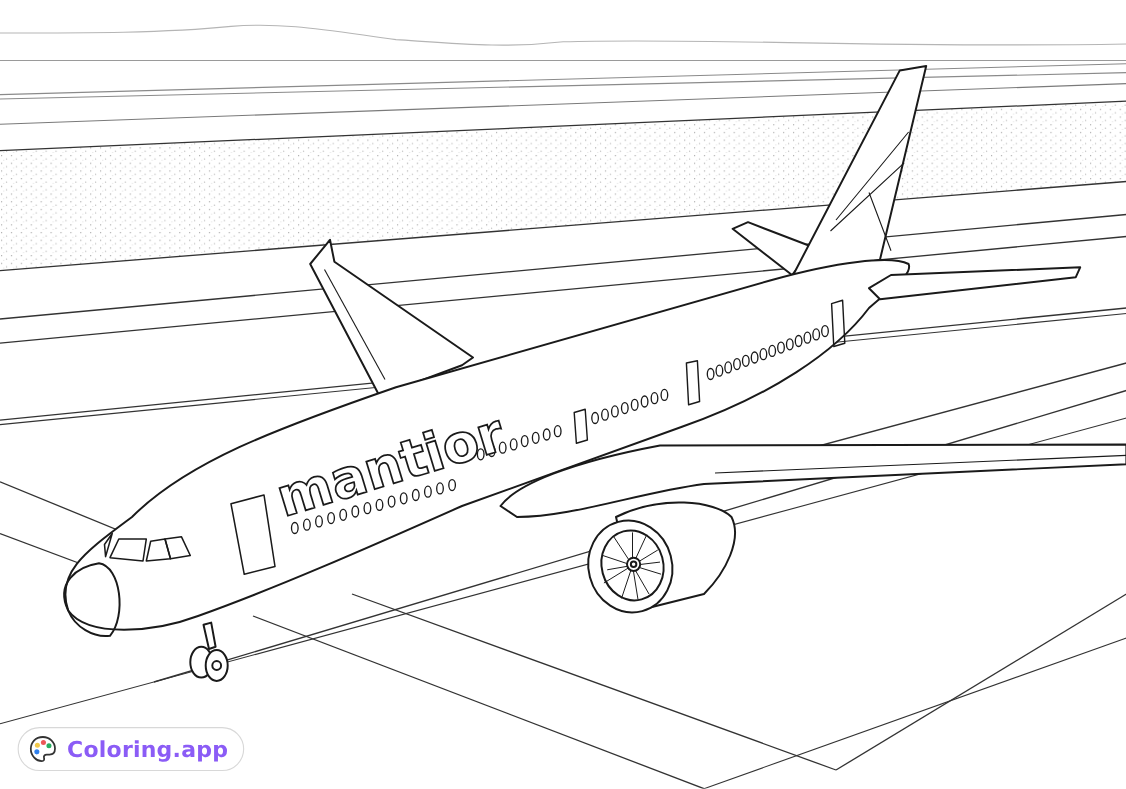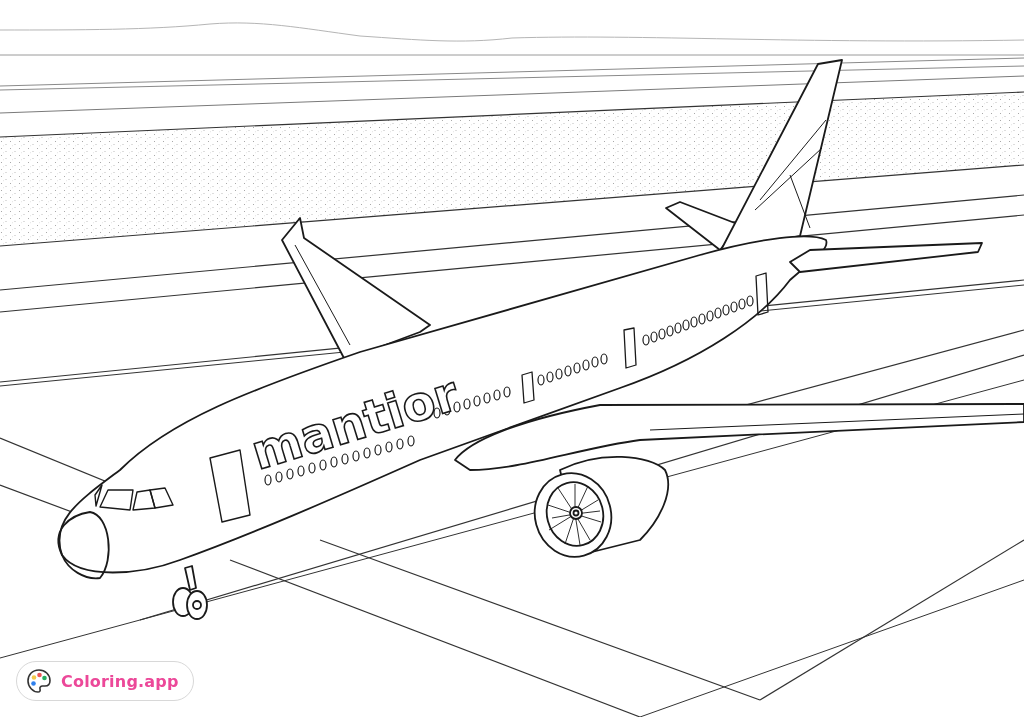--- a/index.html
+++ b/index.html
@@ -4,21 +4,21 @@
   <style>
     html, body { margin: 0; padding: 0; background: #ffffff; }
     body { width: 1024px; height: 717px; position: relative; overflow: hidden; font-family: "DejaVu Sans", sans-serif; }
     #scene { position: absolute; left: 0; top: 0; width: 1024px; height: 717px; }
     .badge {
       position: absolute; left: 16px; top: 661px; height: 40px; padding: 0 14px 0 8px;
       display: flex; align-items: center; gap: 8px;
       background: #ffffff; border: 1.5px solid #d8d8d8; border-radius: 22px;
       box-sizing: border-box;
     }
-    .badge-label { font-family: "DejaVu Sans", sans-serif; font-weight: bold; font-size: 16px; color: #ec4899; letter-spacing: 0.2px; }
+    .badge-label { font-family: "DejaVu Sans", sans-serif; font-weight: bold; font-size: 20px; color: #8b5cf6; letter-spacing: 0.2px; }
     .palette-icon { width: 28px; height: 28px; display: block; }
   </style>
 </head>
 <body>
 
 <svg id="scene" viewBox="0 0 1024 717" xmlns="http://www.w3.org/2000/svg">
   <defs>
     <pattern id="stipple" width="9" height="7" patternUnits="userSpaceOnUse">
       <circle cx="1.5" cy="1.5" r="0.55" fill="#9a9a9a"></circle>
       <circle cx="6" cy="4.5" r="0.5" fill="#a5a5a5"></circle>

